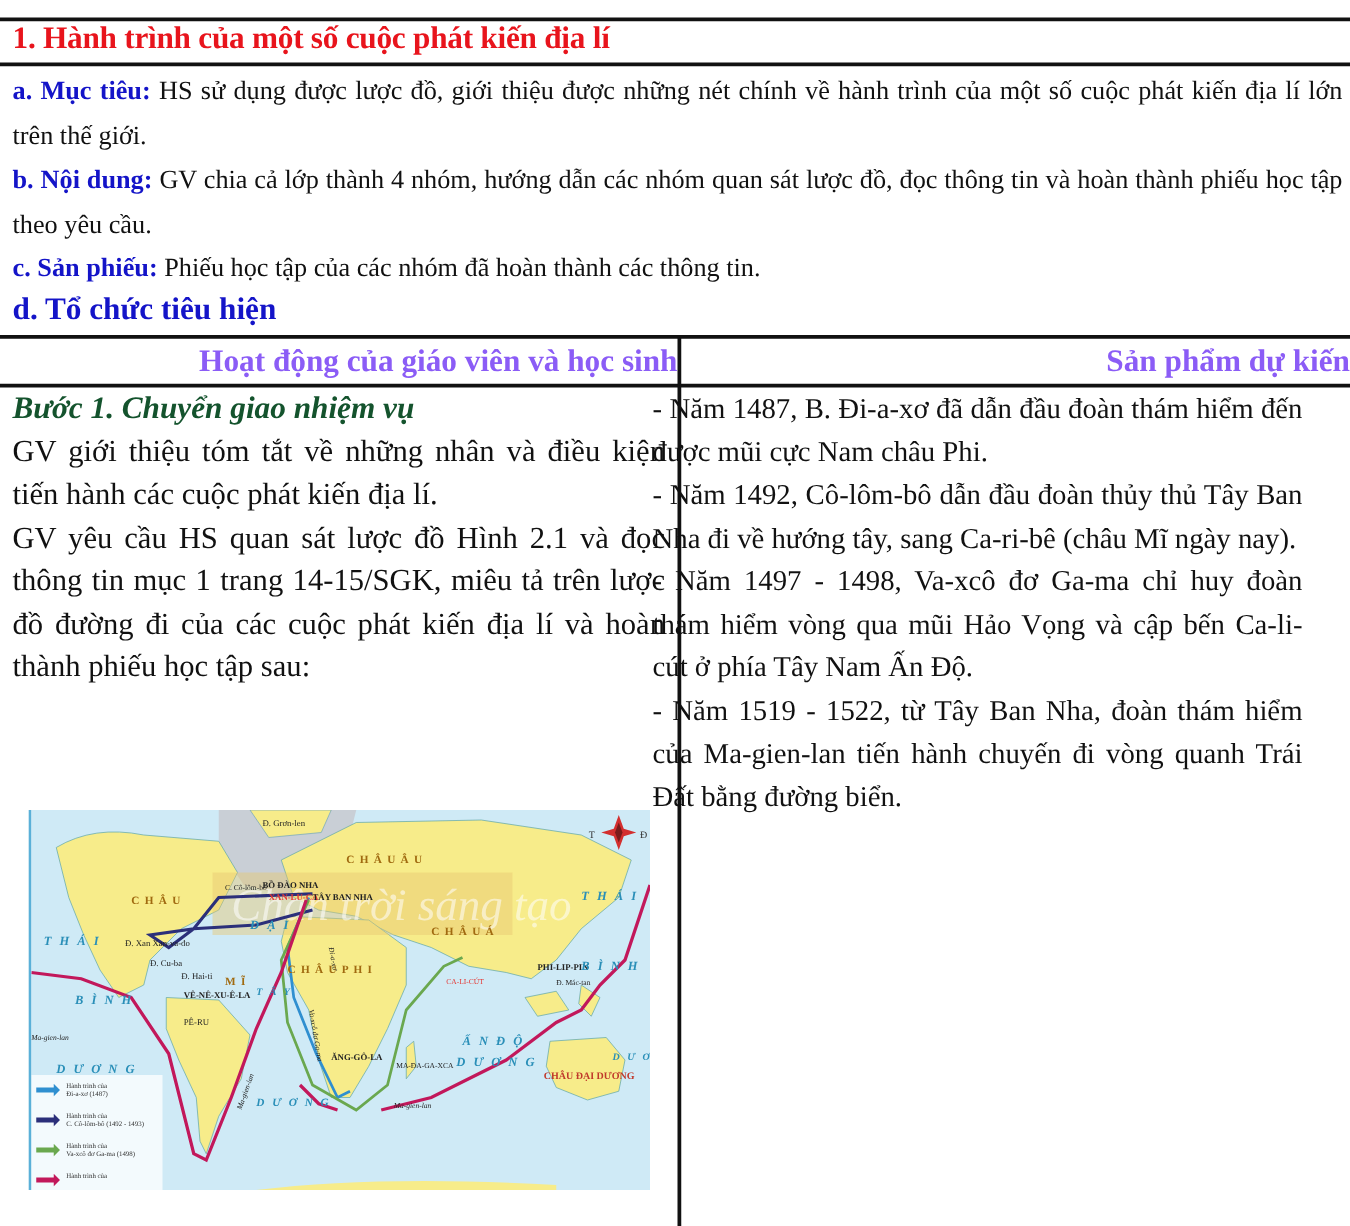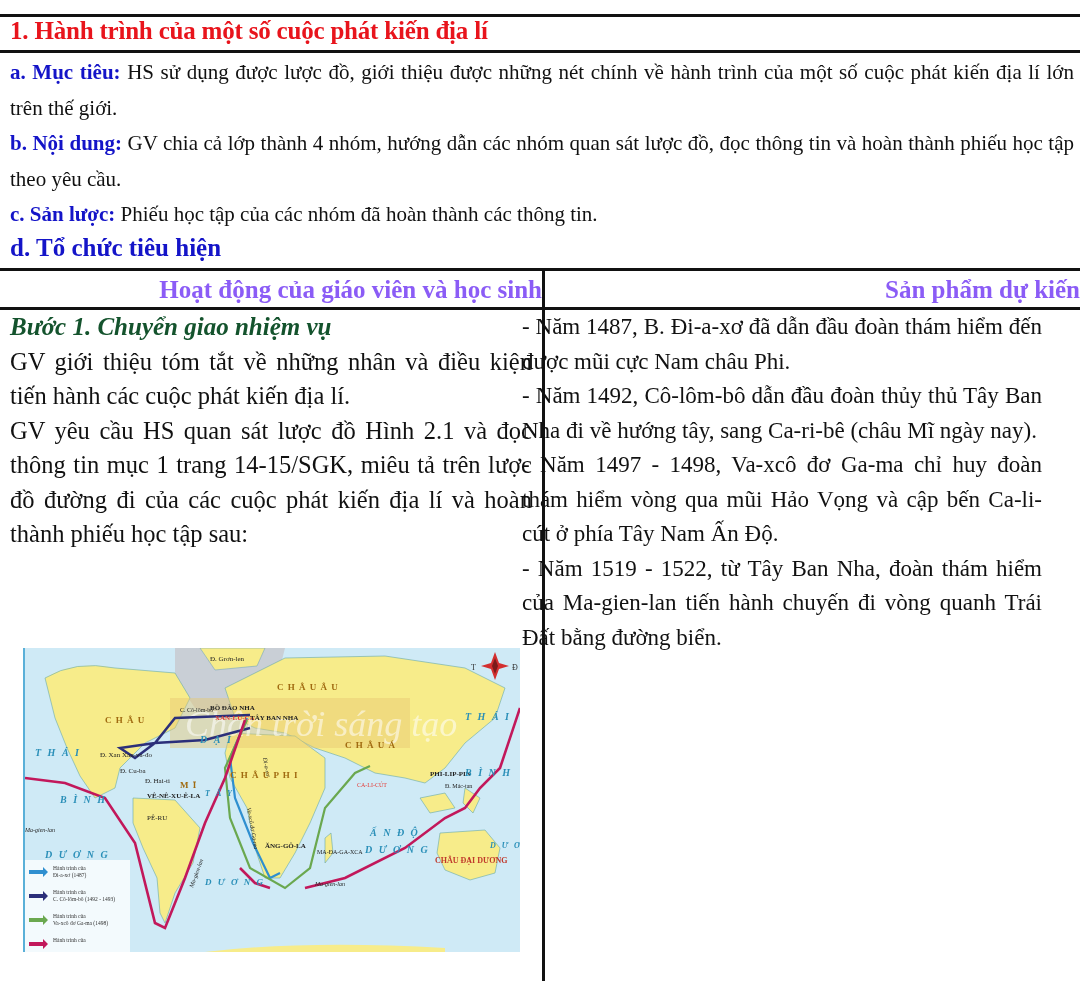--- a/index.html
+++ b/index.html
@@ -50,21 +50,21 @@
 
 <div class="title">1. Hành trình của một số cuộc phát kiến địa lí</div>
 
 <div class="para" style="top:55px;">
   <span class="lbl">a. Mục tiêu:</span><span> HS sử dụng được lược đồ, giới thiệu được những nét chính về hành trình của một số cuộc phát kiến địa lí lớn trên thế giới.</span>
 </div>
 <div class="para" style="top:126px;">
   <span class="lbl">b. Nội dung:</span><span> GV chia cả lớp thành 4 nhóm, hướng dẫn các nhóm quan sát lược đồ, đọc thông tin và hoàn thành phiếu học tập theo yêu cầu.</span>
 </div>
 <div class="para" style="top:197px;">
-  <span class="lbl">c. Sản lược:</span><span> Phiếu học tập của các nhóm đã hoàn thành các thông tin.</span>
+  <span class="lbl">c. Sản phiếu:</span><span> Phiếu học tập của các nhóm đã hoàn thành các thông tin.</span>
 </div>
 <div class="lbl-d">d. Tổ chức tiêu hiện</div>
 
 <div class="th" style="left:0; width:542px;">Hoạt động của giáo viên và học sinh</div>
 <div class="th" style="left:545px; width:535px;">Sản phẩm dự kiến</div>
 
 <div class="col-left">
   <p class="step">Bước 1. Chuyển giao nhiệm vụ</p>
   <p class="just">GV giới thiệu tóm tắt về những nhân và điều kiện tiến hành các cuộc phát kiến địa lí.</p>
   <p class="just">GV yêu cầu HS quan sát lược đồ Hình 2.1 và đọc thông tin mục 1 trang 14-15/SGK, miêu tả trên lược đồ đường đi của các cuộc phát kiến địa lí và hoàn thành phiếu học tập sau:</p>

